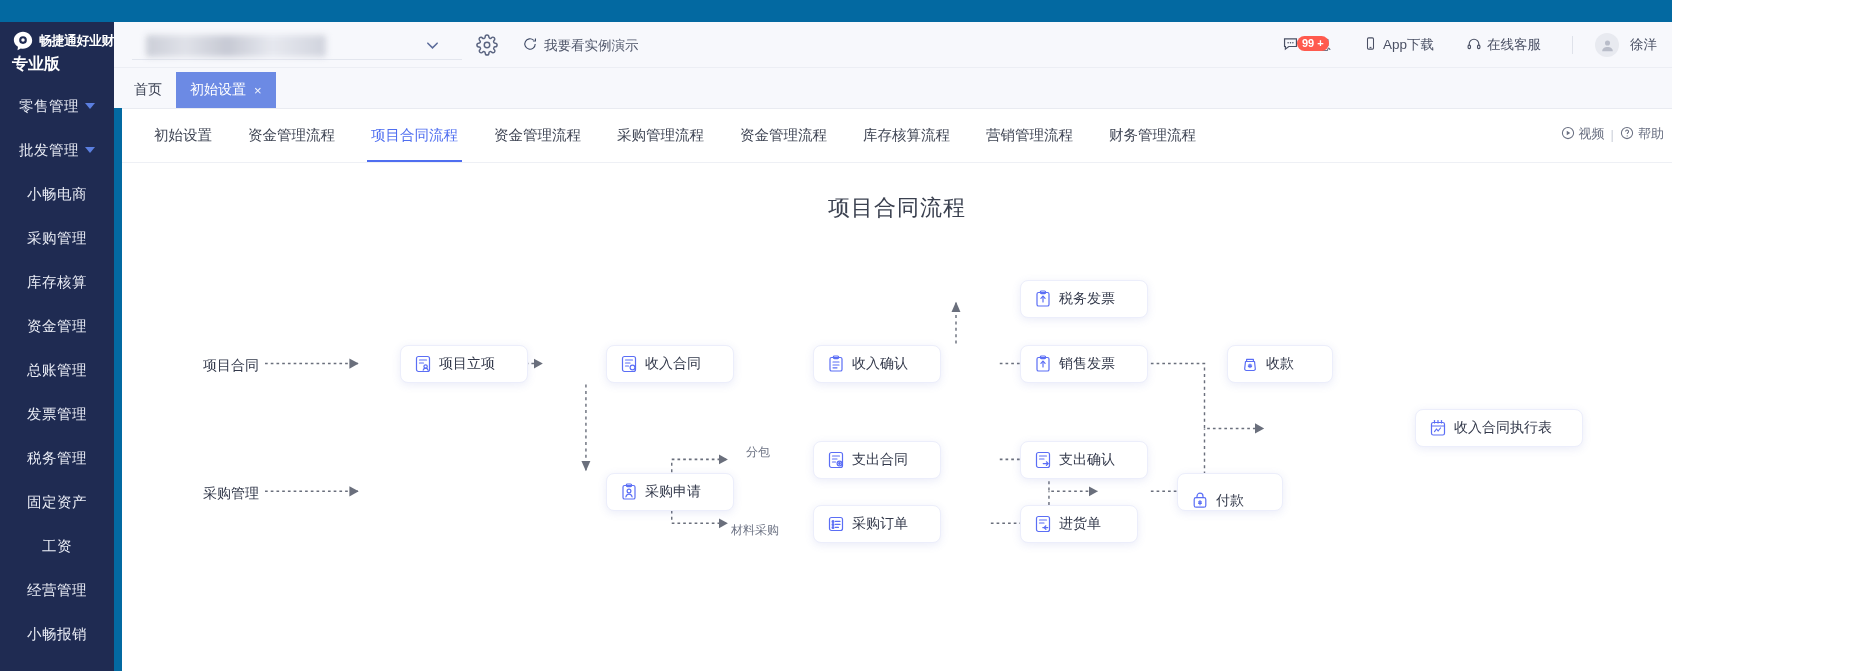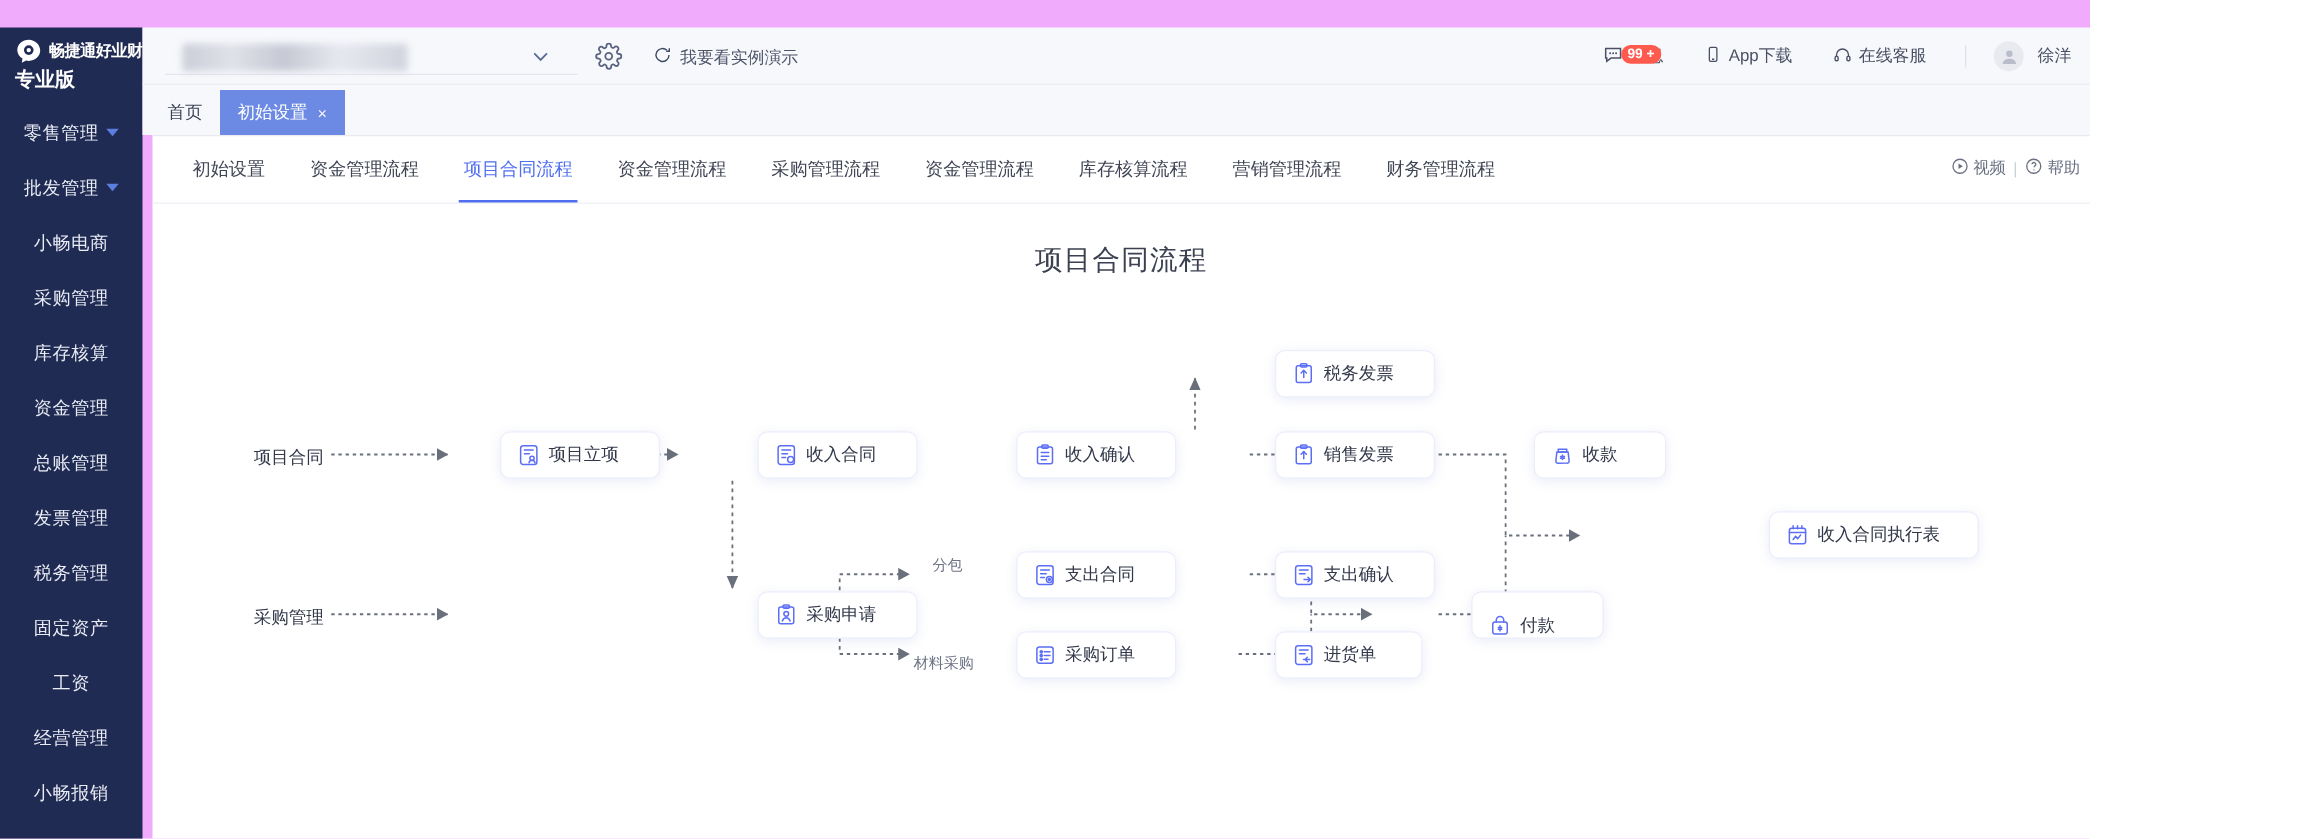--- a/index.html
+++ b/index.html
@@ -2,21 +2,21 @@
 <html><head>
 <meta charset="utf-8">
 <style>
   * { box-sizing: border-box; margin: 0; padding: 0; }
   html, body {
     width: 1856px; height: 671px;
     overflow: hidden;
     background: #ffffff;
     font-family: "Liberation Sans", "DejaVu Sans", sans-serif;
   }
-  #app { position: relative; width: 1672px; height: 671px; background:#f0abfc; }
+  #app { position: relative; width: 1672px; height: 671px; background:#0369a1; }
 
   
   .sidebar {
     position: absolute; left: 0; top: 22px; width: 114px; height: 649px;
     background: #1f2b52;
     color: #ffffff;
     overflow: hidden;
   }
   .brand {
     padding: 8px 0 10px 12px;

